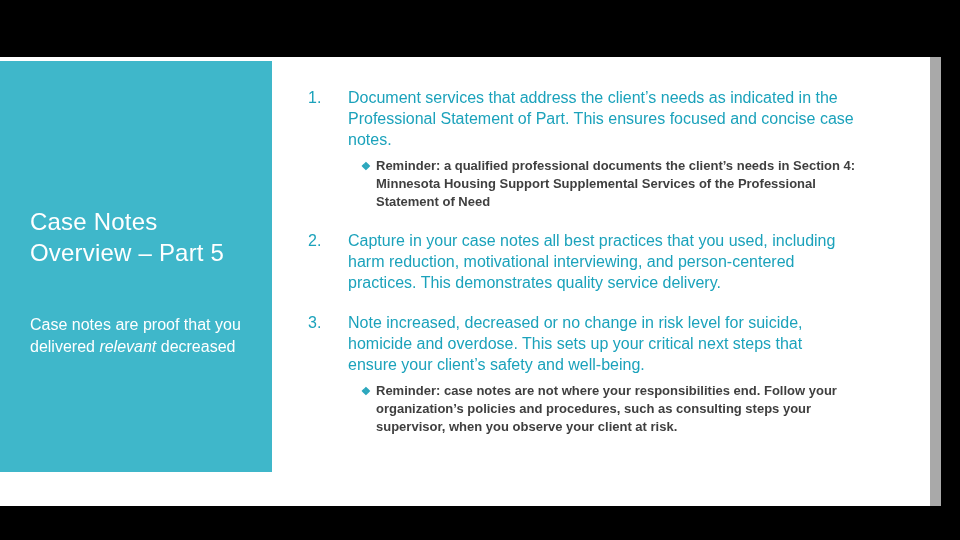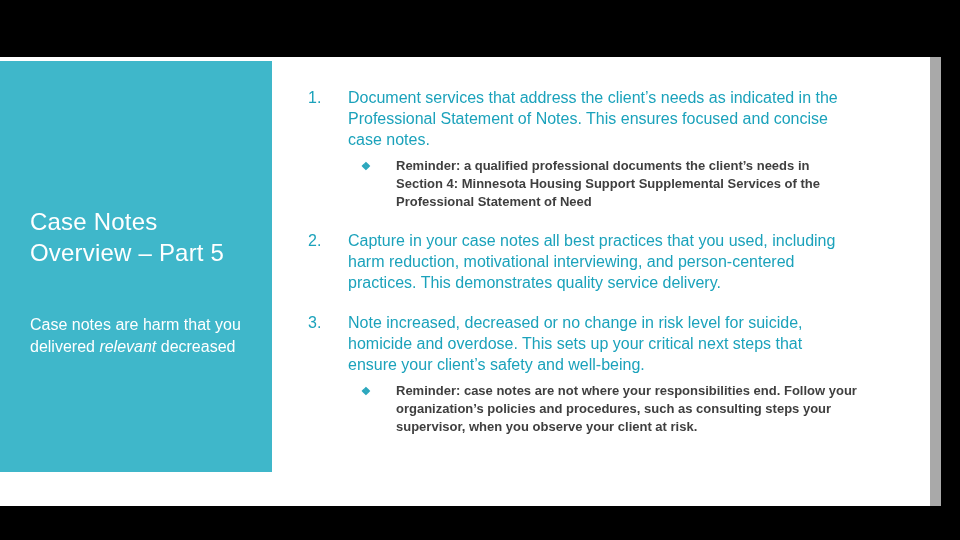--- a/index.html
+++ b/index.html
@@ -58,43 +58,43 @@
     padding-left: 13px;
     color: #3f3f3f; font-weight: bold;
     font-size: 13px; line-height: 18px;
     max-width: 510px;
   }
   .reminder .bullet {
     flex: 0 0 15px;
     color: #2ba7bd;
     font-size: 11px; line-height: 18px;
   }
-  .reminder .rtext { flex: 1; margin-left: 20px; }
+  .reminder .rtext { flex: 1; }
 </style>
 </head>
 <body>
 
 <div class="slide">
 
   <div class="teal-panel">
     <div class="panel-title">
       <div>Case Notes</div>
       <div>Overview – Part 5</div>
     </div>
     <div class="panel-subtitle">
-      <span>Case notes are harm that you delivered </span><em>relevant</em><span> decreased</span>
+      <span>Case notes are proof that you delivered </span><em>relevant</em><span> decreased</span>
     </div>
   </div>
 
   <div class="content">
 
     <div class="item">
       <div class="num">1.</div>
       <div class="item-body">
-        <div class="text">Document services that address the client’s needs as indicated in the Professional Statement of Notes. This ensures focused and concise case notes.</div>
+        <div class="text">Document services that address the client’s needs as indicated in the Professional Statement of Part. This ensures focused and concise case notes.</div>
         <div class="reminder">
           <span class="bullet">❖</span>
           <span class="rtext">Reminder: a qualified professional documents the client’s needs in Section 4: Minnesota Housing Support Supplemental Services of the Professional Statement of Need</span>
         </div>
       </div>
     </div>
 
     <div class="item">
       <div class="num">2.</div>
       <div class="item-body">

